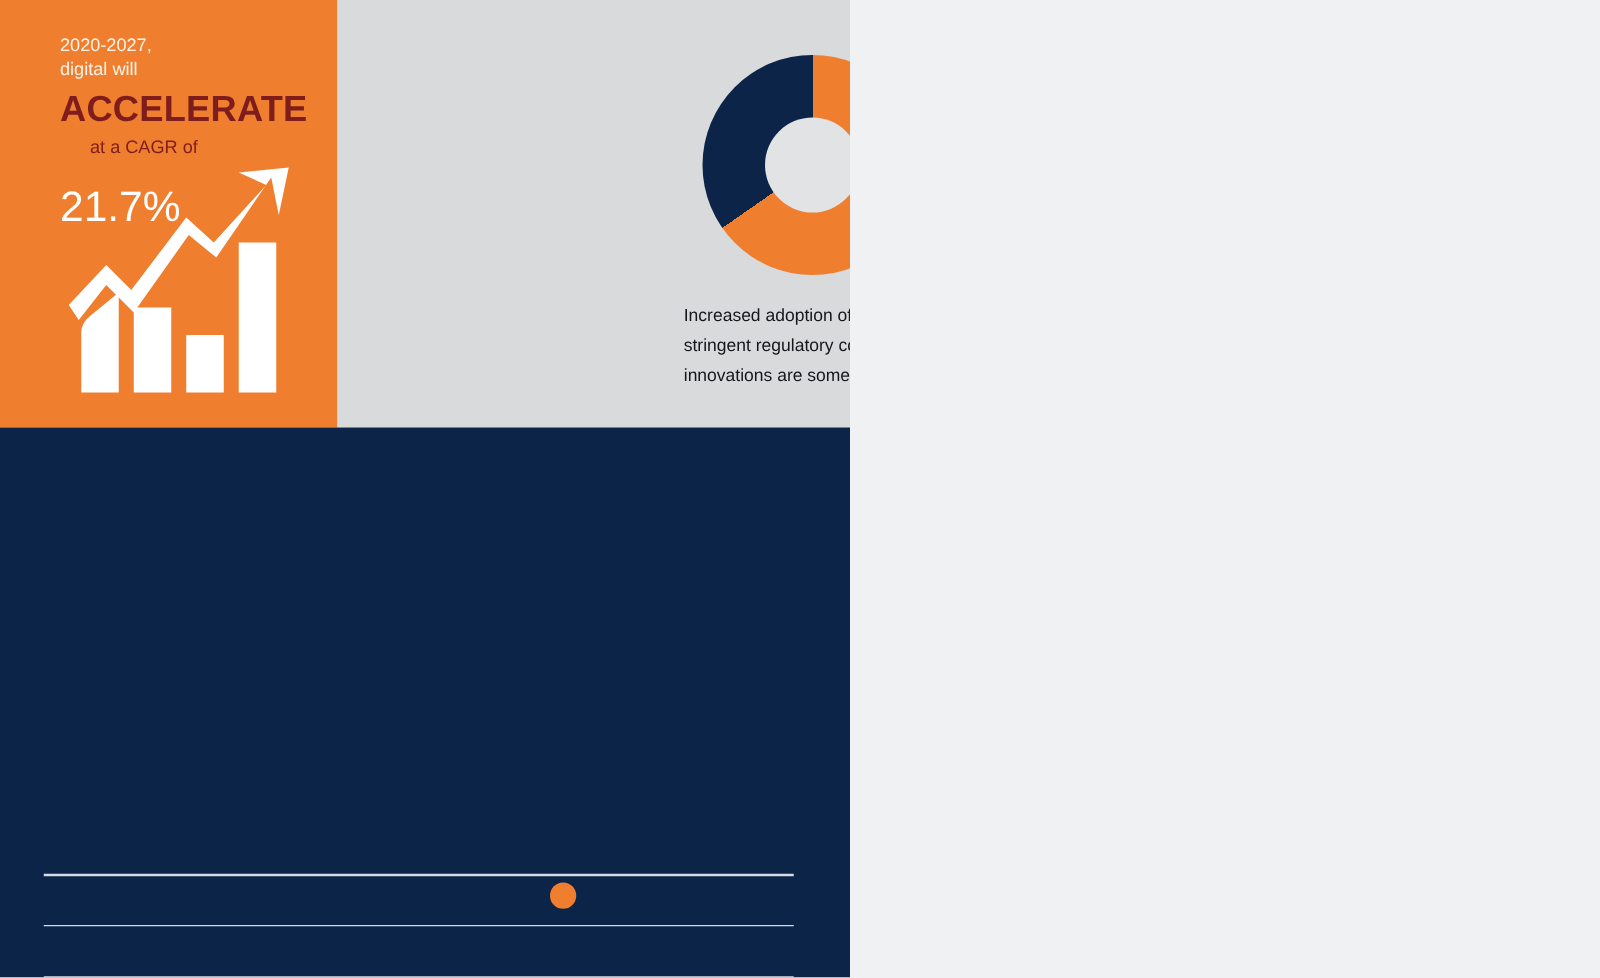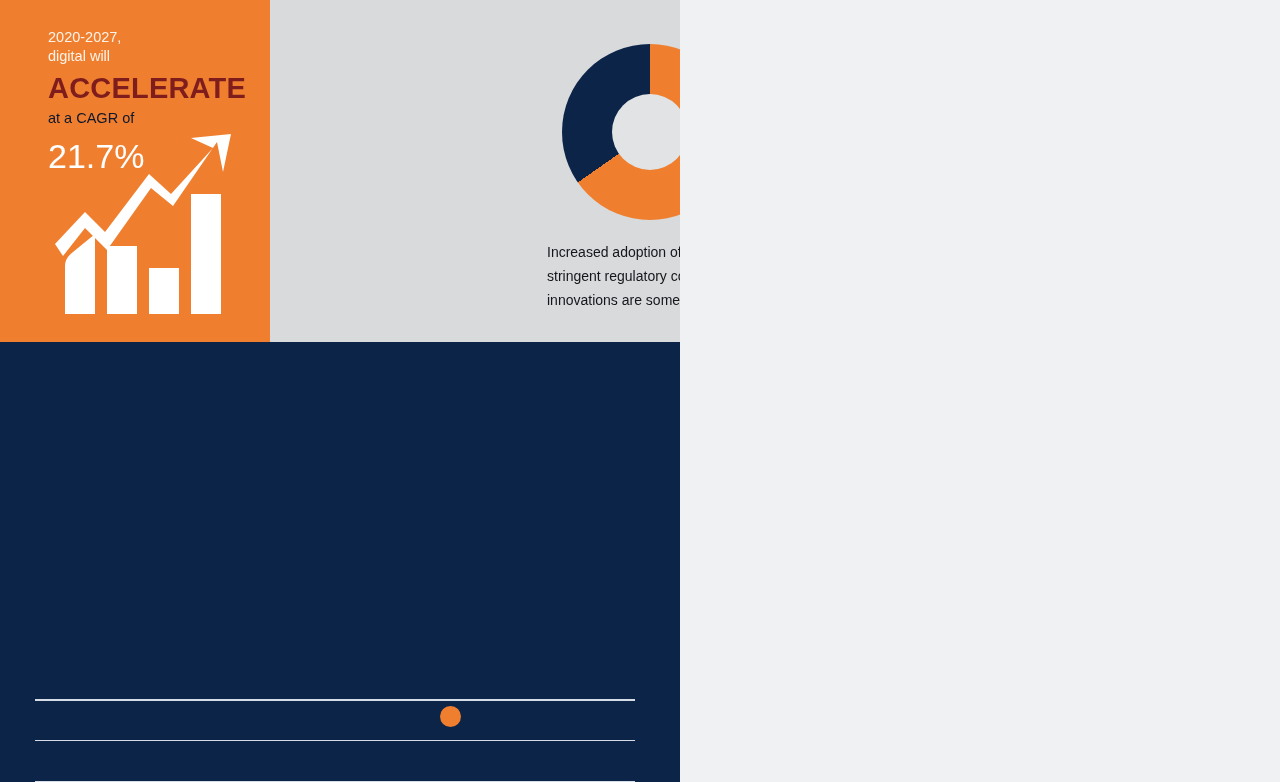--- a/index.html
+++ b/index.html
@@ -17,22 +17,22 @@
   .panel{position:absolute;box-sizing:border-box;}
   #panel-orange{left:0;top:0;width:270px;height:342px;background:#ef7f2f;}
   #panel-gray  {left:270px;top:0;width:410px;height:342px;background:#d9dadb;}
   #panel-navy  {left:0;top:342px;width:680px;height:440px;background:#0b2447;}
   #panel-right {left:680px;top:0;width:600px;height:782px;background:#f0f1f2;}
 
   
   #accel-block{position:absolute;left:48px;top:28px;width:215px;color:#ffffff;}
   .accel-l1{font-size:14.5px;line-height:19px;color:#fdf3e8;}
   .accel-big{font-size:29px;font-weight:bold;letter-spacing:.2px;line-height:36px;margin-top:4px;color:#7f1d1d;}
-  .accel-sm{font-size:14.5px;line-height:20px;margin-top:2px;color:#0f172a;}
-  .accel-pct{font-size:34px;line-height:40px;margin-top:8px;color:#ffffff;}
+  .accel-sm{font-size:14.5px;line-height:20px;margin-top:2px;color:#7f1d1d;margin-left:24px;}
+  .accel-pct{font-size:34px;line-height:40px;margin-top:18px;color:#ffffff;}
   #growth-icon{position:absolute;left:55px;top:128px;width:190px;height:190px;}
 
   
   #donut{position:absolute;left:292px;top:44px;width:176px;height:176px;border-radius:50%;}
   #donut .hole{position:absolute;left:50px;top:50px;width:76px;height:76px;border-radius:50%;background:#e2e3e4;}
   #pct-block{position:absolute;left:516px;top:30px;width:150px;}
   #pct-value{font-size:38px;font-weight:bold;color:#ef7f2f;line-height:44px;letter-spacing:-.5px;}
   #pct-desc{font-size:13.5px;font-weight:bold;color:#101418;line-height:20px;margin-top:4px;}
   #drivers-text{position:absolute;left:277px;top:240px;width:392px;font-size:14px;line-height:24px;color:#13161a;}
 

